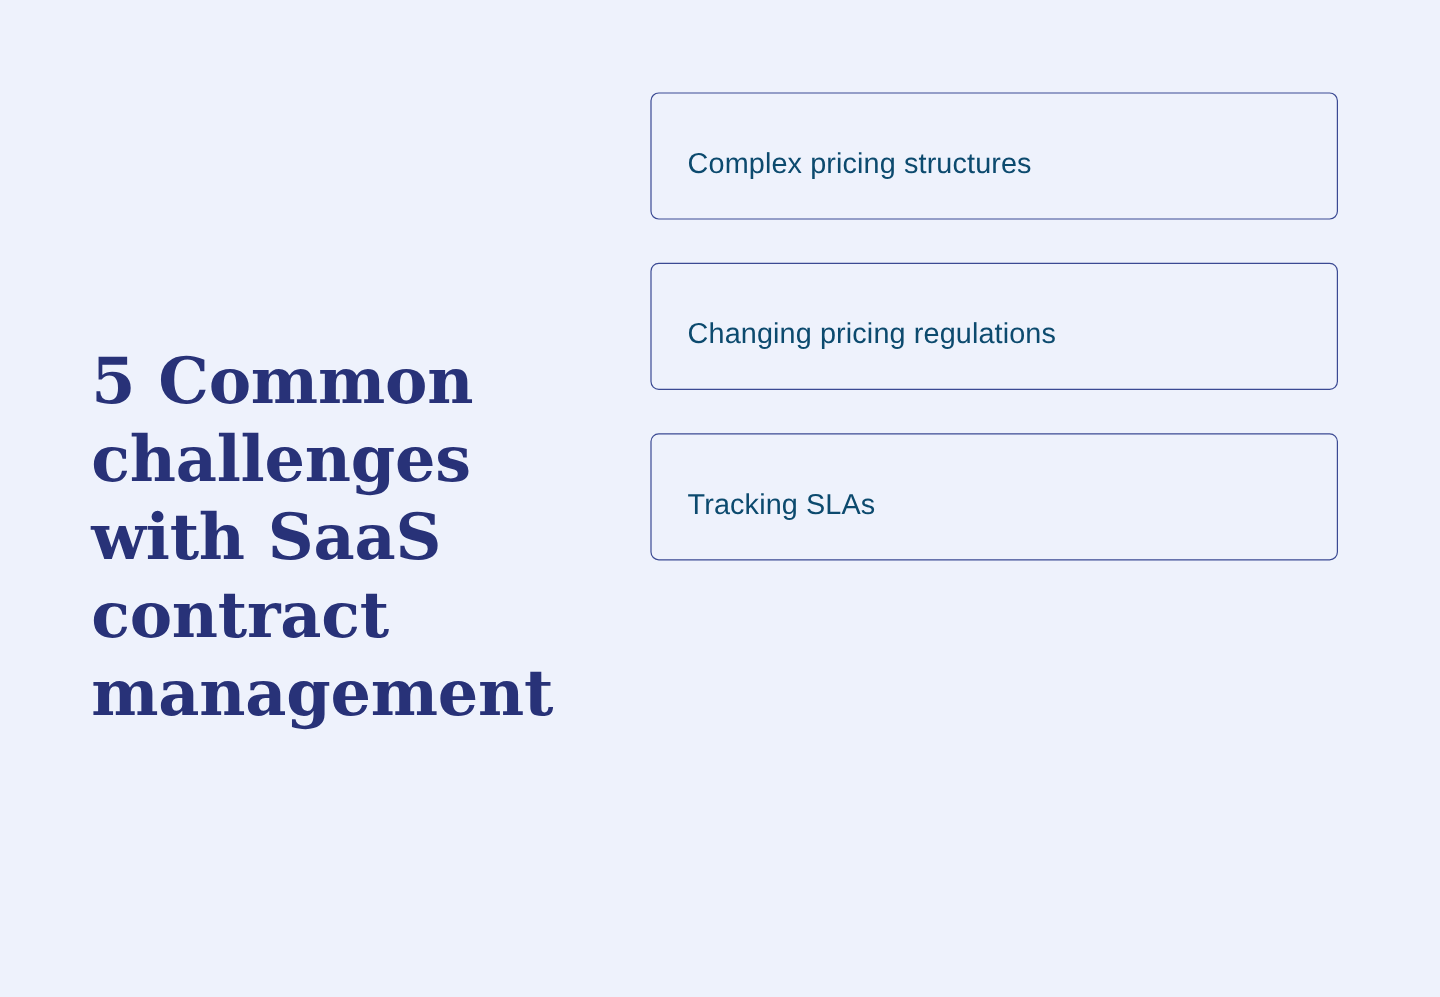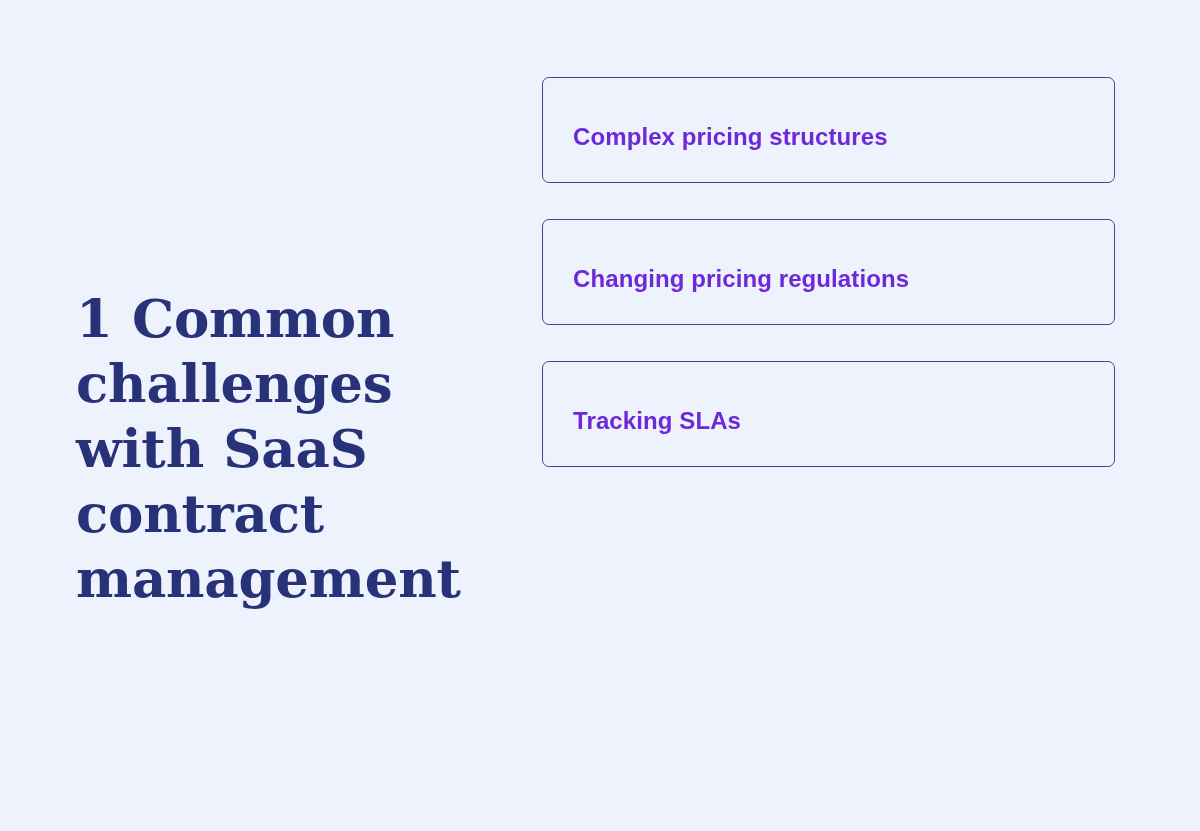--- a/index.html
+++ b/index.html
@@ -62,33 +62,33 @@
     padding: 14px 30px 0 30px;
   }
 
   .card:last-child {
     margin-bottom: 0;
   }
 
   .card-label {
     font-family: "Liberation Sans", sans-serif;
     font-size: 24px;
-    font-weight: 700;
+    font-weight: 400;
     line-height: 30px;
-    color: #6d28d9;
+    color: #0c4a6e;
     letter-spacing: 0.1px;
   }
 </style>
 </head>
 <body>
 
 <div id="page">
 
   <div class="heading-col">
-    <h1 class="heading">1 Common challenges with SaaS contract management</h1>
+    <h1 class="heading">5 Common challenges with SaaS contract management</h1>
   </div>
 
   <div class="cards-col">
 
     <div class="card">
       <span class="card-label">Complex pricing structures</span>
     </div>
 
 
 

